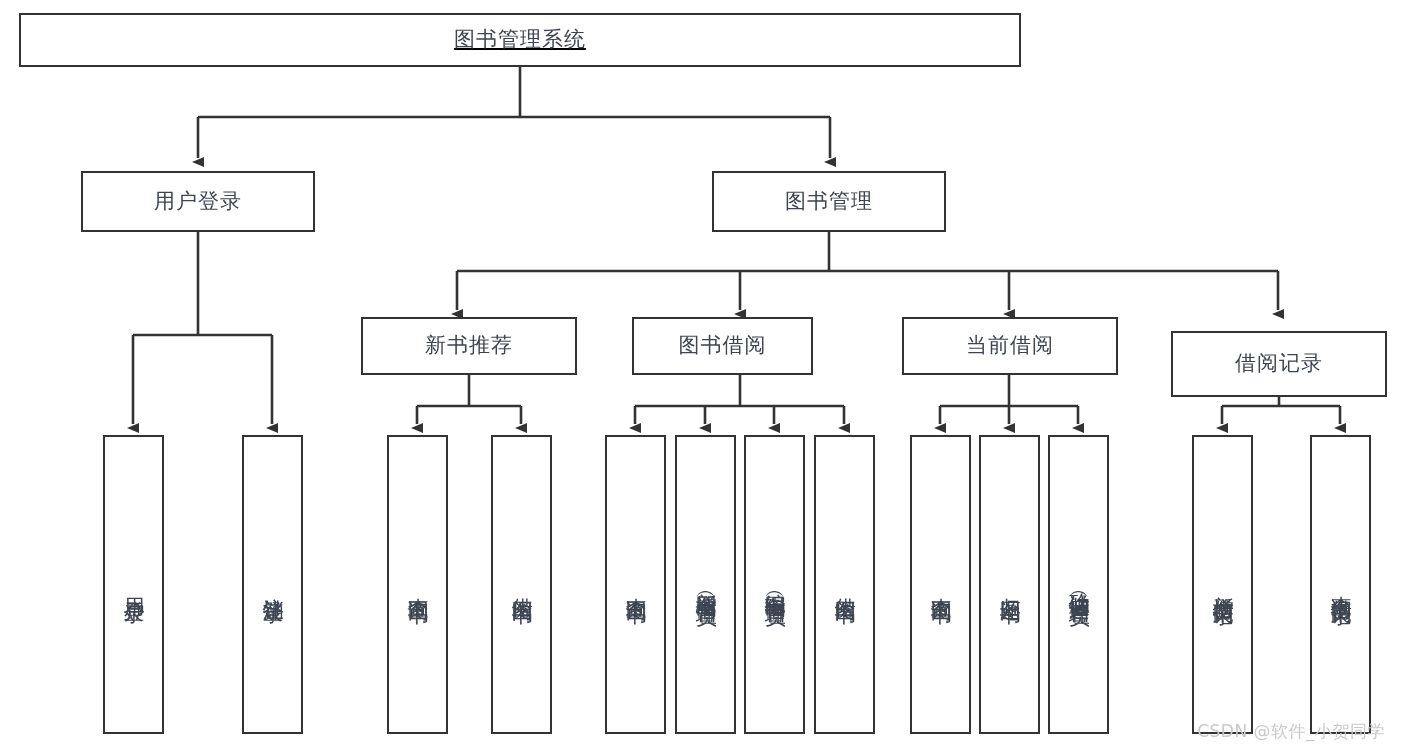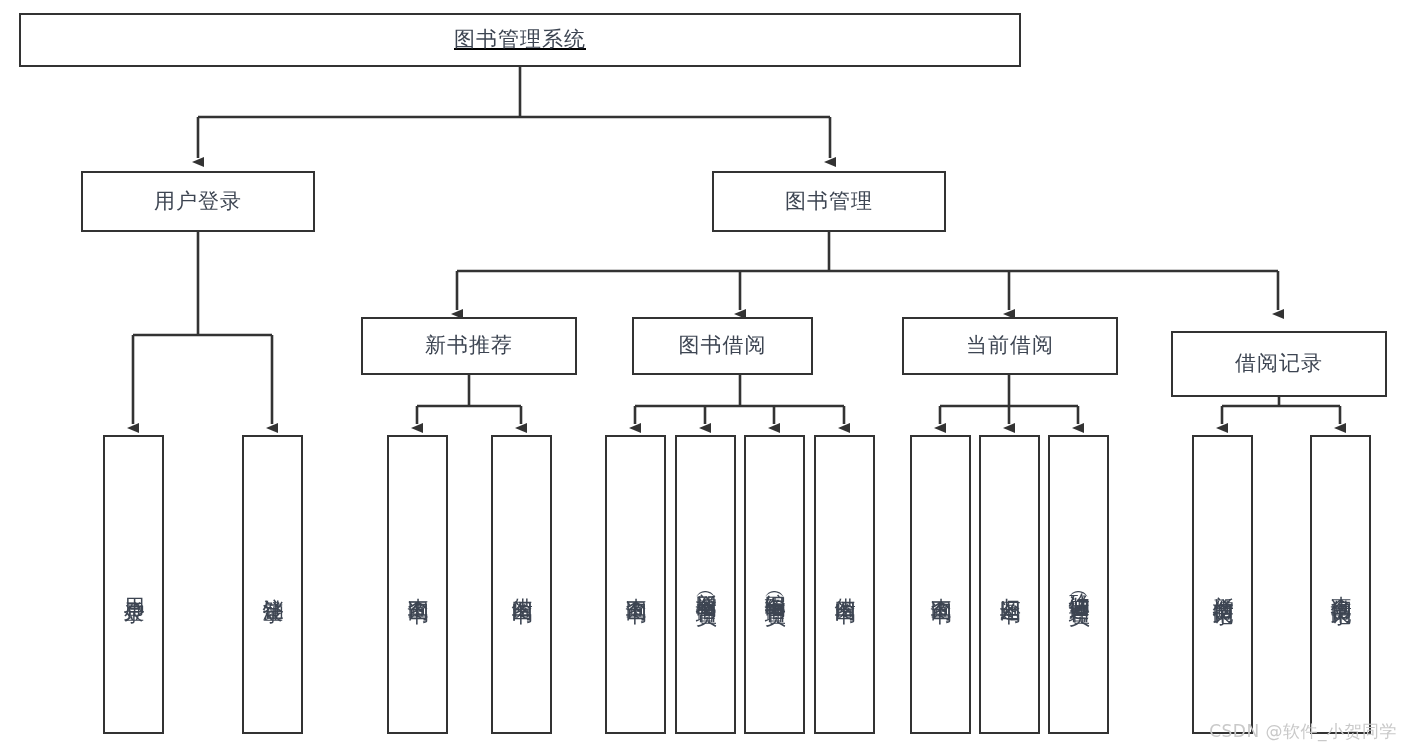--- a/index.html
+++ b/index.html
@@ -25,21 +25,21 @@
   }
   .node.leaf .lbl{
     writing-mode:vertical-rl;
     text-orientation:upright;
     font-size:21px;
     letter-spacing:2px;
     white-space:normal;
     max-height:100%;
   }
   #watermark{
-    position:absolute;right:8px;bottom:4px;
+    position:absolute;right:20px;bottom:4px;
     color:#c9c9c9;font-size:17px;letter-spacing:.5px;
     white-space:nowrap;pointer-events:none;
   }
 </style>
 </head>
 <body>
 
 <div id="stage">
 
   <svg id="wires" viewBox="0 0 1405 747" xmlns="http://www.w3.org/2000/svg">

